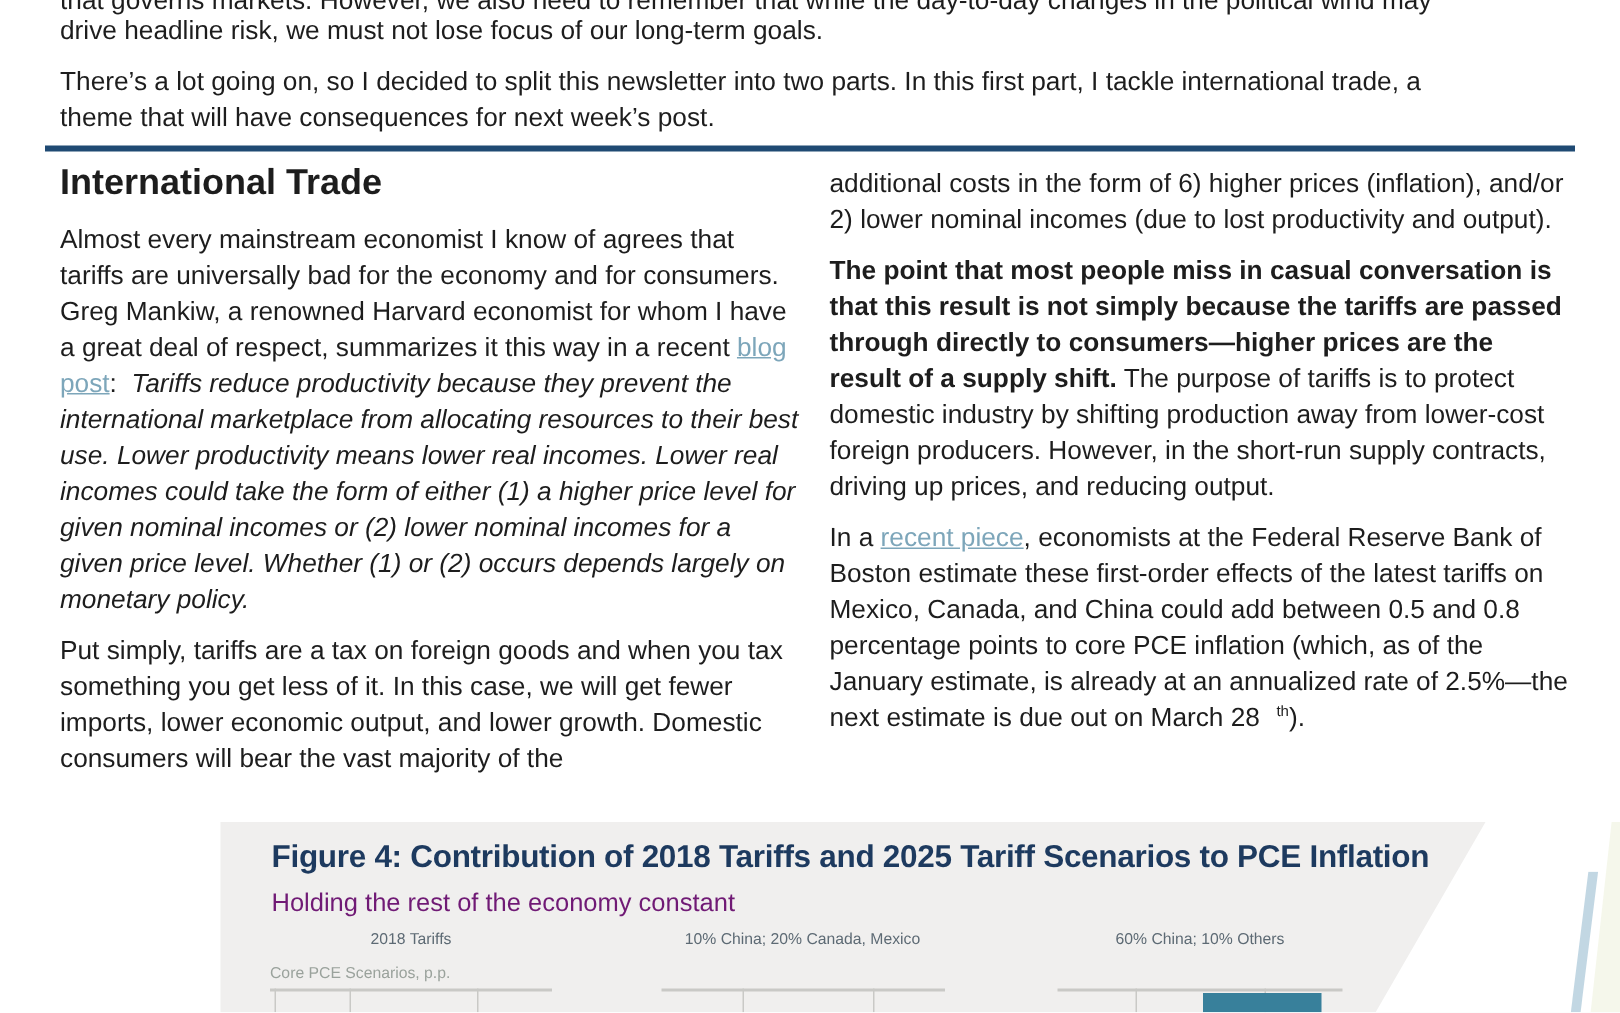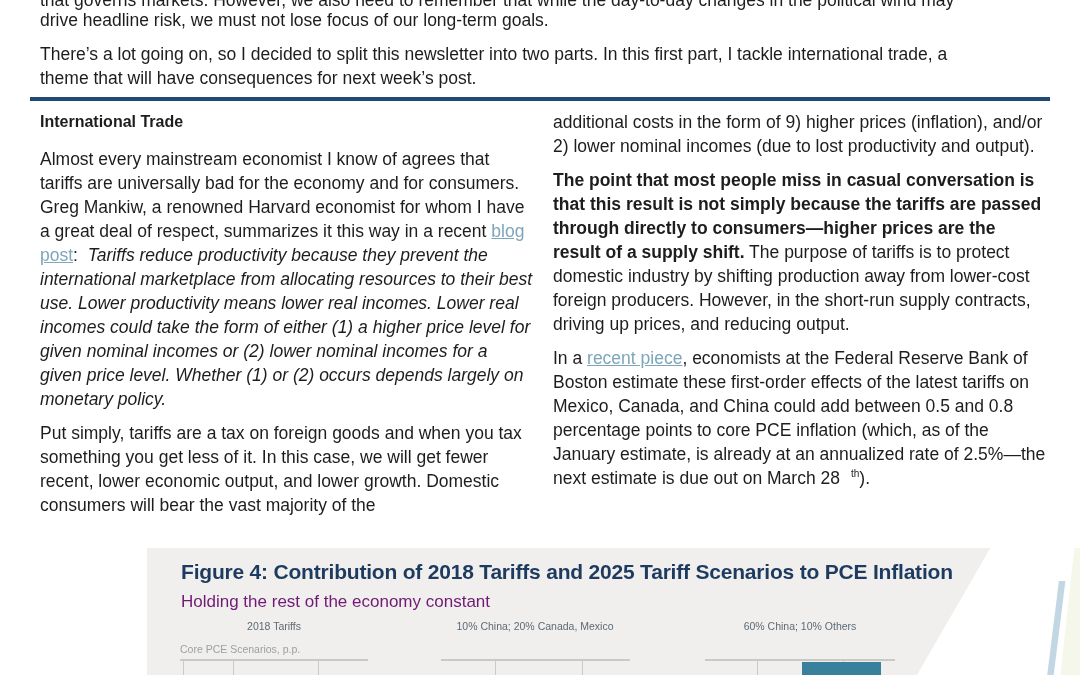--- a/index.html
+++ b/index.html
@@ -3,21 +3,21 @@
 <meta charset="utf-8">
 <style>
   html,body{margin:0;padding:0;background:#ffffff;}
   .page{position:relative;width:1080px;height:675px;overflow:hidden;background:#ffffff;
         font-family:"Liberation Sans",sans-serif;color:#1d1d1d;}
   .intro-line{position:absolute;left:40px;white-space:nowrap;font-size:17.5px;line-height:22px;color:#1d1d1d;}
   .divider{position:absolute;left:30px;top:97px;width:1020px;height:3.5px;background:#1f4a73;}
   .col{position:absolute;top:110px;width:494px;font-size:17.5px;line-height:24px;}
   .col-left{left:40px;}
   .col-right{left:553px;}
-  .col h3{font-size:16px;line-height:24px;margin:0 0 13px 0;font-weight:700;}
+  .col h3{font-size:24px;line-height:24px;margin:0 0 13px 0;font-weight:700;}
   .col p{margin:0 0 10px 0;}
   .col em{font-style:italic;}
   .col strong{font-weight:700;}
   .col sup{font-size:10px;vertical-align:super;line-height:0;padding-left:11px;}
   a.link{color:#7da6ba;text-decoration:underline;cursor:pointer;}
   
   .figure{position:absolute;left:147px;top:548px;width:933px;height:127px;background:#f0efee;overflow:hidden;}
   .fig-title{position:absolute;left:34px;top:12px;font-size:21px;font-weight:600;color:#1d3a5f;letter-spacing:-0.2px;white-space:nowrap;}
   .fig-subtitle{position:absolute;left:34px;top:44px;font-size:17px;color:#701a75;white-space:nowrap;}
   .panel-label{position:absolute;top:72px;font-size:10.5px;color:#5d6a74;transform:translateX(-50%);white-space:nowrap;}
@@ -40,25 +40,25 @@
   <div class="intro-line" style="top:-11px">that governs markets. However, we also need to remember that while the day-to-day changes in the political wind may</div>
   <div class="intro-line" style="top:9px">drive headline risk, we must not lose focus of our long-term goals.</div>
   <div class="intro-line" style="top:43px">There’s a lot going on, so I decided to split this newsletter into two parts. In this first part, I tackle international trade, a</div>
   <div class="intro-line" style="top:67px">theme that will have consequences for next week’s post.</div>
 
   <div class="divider"></div>
 
   <div class="col col-left">
     <h3>International Trade</h3>
     <p><span>Almost every mainstream economist I know of agrees that tariffs are universally bad for the economy and for consumers. Greg Mankiw, a renowned Harvard economist for whom I have a great deal of respect, summarizes it this way in a recent </span><a class="link" href="#">blog post</a><span>: &nbsp;</span><em>Tariffs reduce productivity because they prevent the international marketplace from allocating resources to their best use. Lower productivity means lower real incomes. Lower real incomes could take the form of either (1) a higher price level for given nominal incomes or (2) lower nominal incomes for a given price level. Whether (1) or (2) occurs depends largely on monetary policy.</em></p>
-    <p>Put simply, tariffs are a tax on foreign goods and when you tax something you get less of it. In this case, we will get fewer recent, lower economic output, and lower growth. Domestic consumers will bear the vast majority of the</p>
+    <p>Put simply, tariffs are a tax on foreign goods and when you tax something you get less of it. In this case, we will get fewer imports, lower economic output, and lower growth. Domestic consumers will bear the vast majority of the</p>
   </div>
 
   <div class="col col-right">
-    <p>additional costs in the form of 9) higher prices (inflation), and/or 2) lower nominal incomes (due to lost productivity and output).</p>
+    <p>additional costs in the form of 6) higher prices (inflation), and/or 2) lower nominal incomes (due to lost productivity and output).</p>
     <p><strong>The point that most people miss in casual conversation is that this result is not simply because the tariffs are passed through directly to consumers—higher prices are the result of a supply shift.</strong><span> The purpose of tariffs is to protect domestic industry by shifting production away from lower-cost foreign producers. However, in the short-run supply contracts, driving up prices, and reducing output.</span></p>
     <p><span>In a </span><a class="link" href="#">recent piece</a><span>, economists at the Federal Reserve Bank of Boston estimate these first-order effects of the latest tariffs on Mexico, Canada, and China could add between 0.5 and 0.8 percentage points to core PCE inflation (which, as of the January estimate, is already at an annualized rate of 2.5%—the next estimate is due out on March 28</span><sup>th</sup><span>).</span></p>
   </div>
 
   <div class="figure">
     <div class="fig-title">Figure 4: Contribution of 2018 Tariffs and 2025 Tariff Scenarios to PCE Inflation</div>
     <div class="fig-subtitle">Holding the rest of the economy constant</div>
 
     <div class="panel-label" style="left:127px">2018 Tariffs</div>
     <div class="panel-label" style="left:388px">10% China; 20% Canada, Mexico</div>

